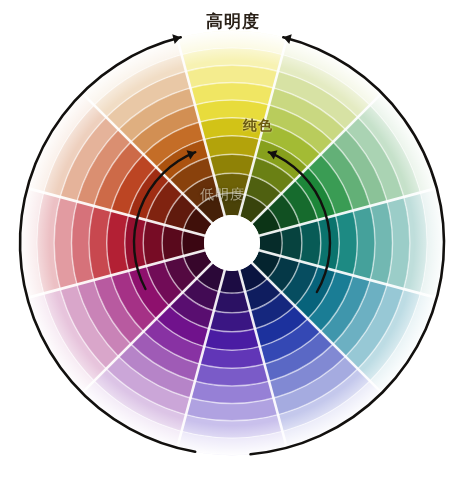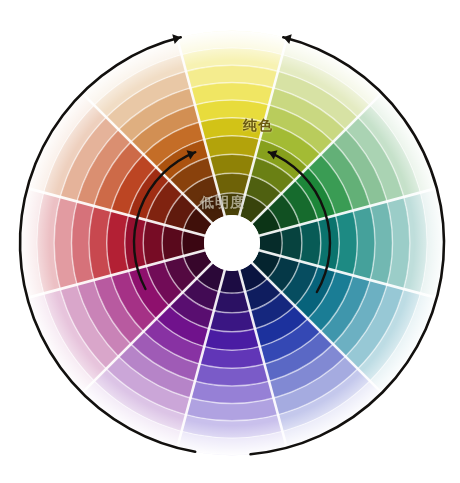--- a/index.html
+++ b/index.html
@@ -24,22 +24,22 @@
     text-shadow:0 0 2px rgba(255,255,255,.85);
   }
   #label-pure{
     left:215px;top:118px;
     font-size:14px;font-weight:700;color:#6b5a10;
     letter-spacing:1px;
     text-shadow:0 0 2px rgba(255,255,240,.75);
     margin-left:28px;
   }
   #label-low{
-    left:200px;top:195px;
-    font-size:14px;font-weight:700;
+    left:200px;top:187px;
+    font-size:14px;font-weight:400;
     color:rgba(236,232,214,0.62);
     letter-spacing:1px;
     text-shadow:0 0 3px rgba(0,0,0,.35);
   }
 </style>
 </head>
 <body>
 
 <div id="stage">
 
@@ -333,18 +333,19 @@
         <path d="M145.47113589982519 289.0082131530173 A98 98 0 0 1 195.2885538452406 152.13598225245482" fill="none" stroke="#12100e" stroke-width="2.4" stroke-linecap="round"></path>
         <path d="M268.71144615475936 152.13598225245482 A98 98 0 0 1 316.870489570875 292" fill="none" stroke="#12100e" stroke-width="2.4" stroke-linecap="round"></path>
         <path d="M195.2885538452406 152.13598225245482 L190.24225169675466 159.5881520456215
      L186.4818357403953 150.28079594865955 Z" fill="#12100e"></path>
         <path d="M268.71144615475936 152.13598225245482 L277.5181642596047 150.28079594865955
      L273.7577483032453 159.5881520456215 Z" fill="#12100e"></path>
       </g>
     <circle id="hub" cx="232" cy="243" r="28" fill="#ffffff"></circle>
   </svg>
 
+  <div class="lbl" id="label-high">高明度</div>
 
   <div class="lbl" id="label-pure">纯色</div>
 
   <div class="lbl" id="label-low">低明度</div>
 
 </div>
 
 </body></html>

